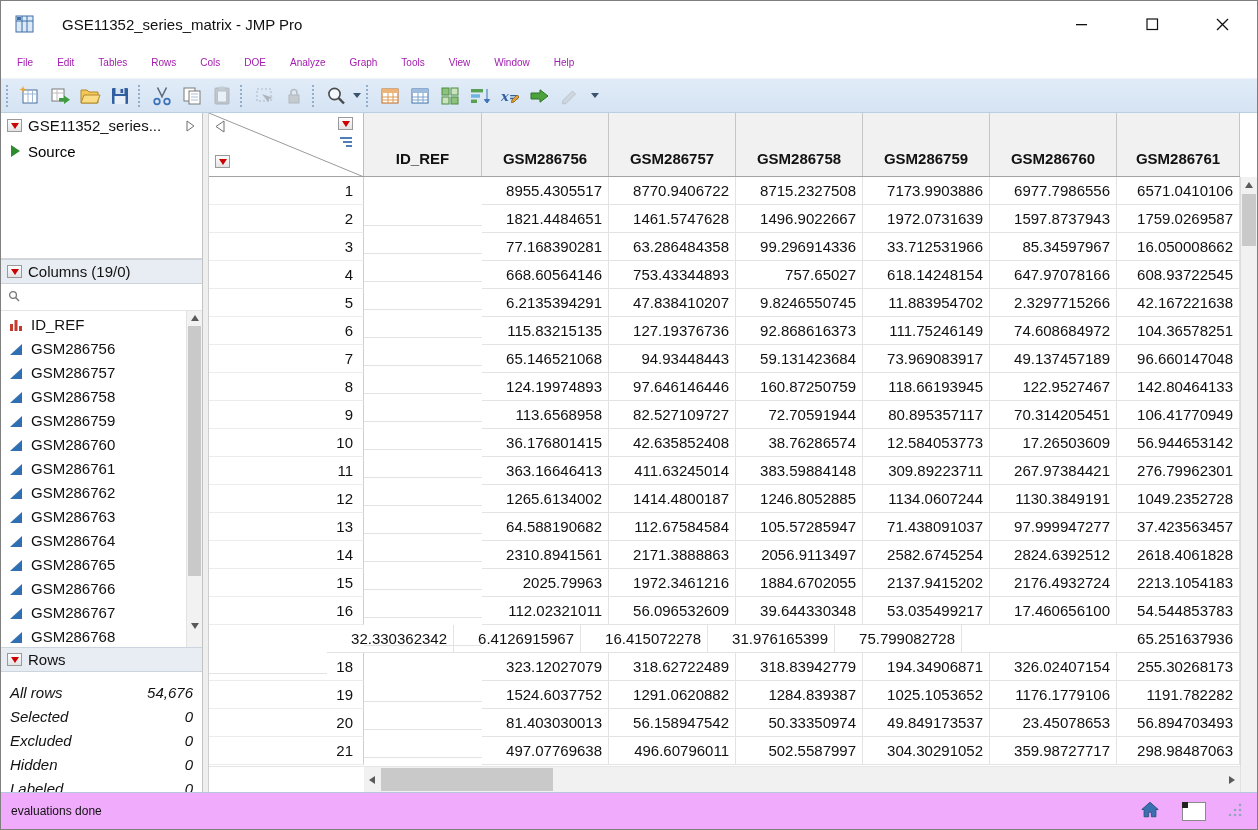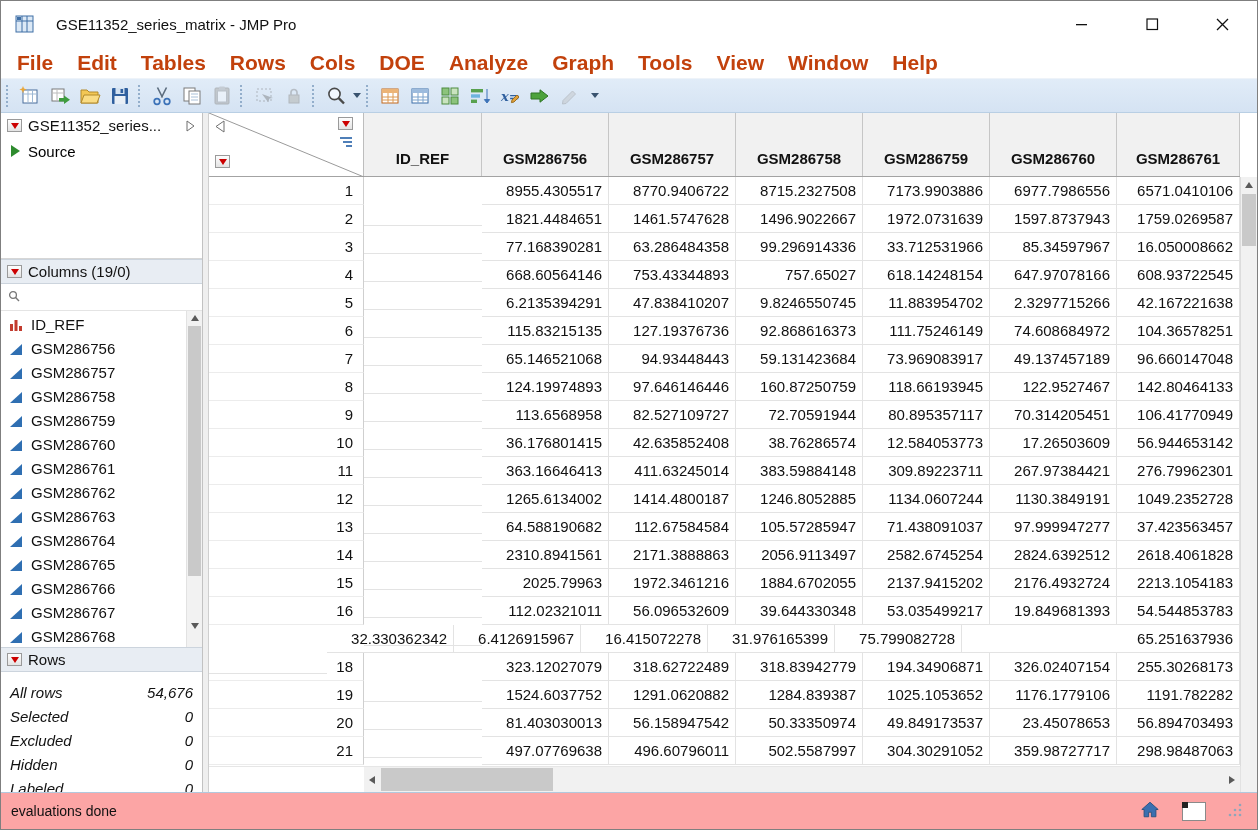--- a/index.html
+++ b/index.html
@@ -6,27 +6,27 @@
   html,body { margin:0; padding:0; background:#c8c8c8; }
   body { font-family:"Liberation Sans", sans-serif; }
   .window {
     position:relative; width:1258px; height:830px; background:#fff;
     border:1px solid #7f7f7f; overflow:hidden;
   }
 
   
   .titlebar { height:46px; display:flex; align-items:center; padding-left:13px; background:#fff; }
   .app-icon { width:22px; height:22px; display:inline-flex; }
-  .title-text { margin-left:20px; font-size:15px; color:#111; }
+  .title-text { margin-left:26px; font-size:15px; color:#111; }
   .win-controls { margin-left:auto; display:flex; height:100%; }
   .win-btn { width:70px; height:100%; display:flex; align-items:center; justify-content:center; background:transparent; border:none; cursor:default; }
 
   
   .menubar { height:31px; display:flex; align-items:center; padding-left:4px; background:#fff; }
-  .menu-item { padding:5px 12px; font-size:21px; color:#c2410c;font-weight:bold; }
+  .menu-item { padding:5px 12px; font-size:10px; color:#a21caf; }
 
   
   .toolbar { height:35px; display:flex; align-items:center; background:linear-gradient(#e1ecf8,#d5e3f3); border-top:1px solid #eef3f9; border-bottom:1px solid #b9cfe4; padding-left:2px; }
   .tb-grip { width:5px; height:22px; margin:0 4px 0 3px; border-left:2px dotted #93aecb; }
   .tb-btn { width:30px; height:28px; display:flex; align-items:center; justify-content:center; border-radius:2px; }
   .tb-btn.disabled { opacity:.4; filter:grayscale(.9); }
   .tb-ico { display:inline-flex; }
   .tb-caret { width:12px; height:28px; display:flex; align-items:center; justify-content:center; }
   .caret-shape { border-left:4px solid transparent; border-right:4px solid transparent; border-top:5px solid #39536f; }
 
@@ -83,21 +83,21 @@
   .id-cell { width:118px; flex:none; padding-left:5px;margin-top:48px; }
   .num-cell { width:127px; flex:none; justify-content:flex-end; padding-right:6px; }
   .num-cell.last { flex:1; }
 
   .v-scroll { position:absolute; top:64px; right:0; bottom:0; width:17px; background:#f1f1f1; border-left:1px solid #dcdcdc; }
   .h-scroll { position:absolute; left:0; right:17px; bottom:0; height:26px; background:#fff; border-top:1px solid #e6e6e6; }
   .h-track { position:absolute; left:155px; right:0; top:0; bottom:0; background:#f1f1f1; }
   .corner-box { position:absolute; right:0; bottom:0; width:17px; height:26px; background:#f1f1f1; border-left:1px solid #e2e2e2; }
 
   
-  .statusbar { position:absolute; left:0; right:0; bottom:0; height:37px; background:#fca5a5; border-top:1px solid #b2c8dd; display:flex; align-items:center; padding:0 10px; font-size:14px; color:#111; }
+  .statusbar { position:absolute; left:0; right:0; bottom:0; height:37px; background:#f0abfc; border-top:1px solid #b2c8dd; display:flex; align-items:center; padding:0 10px; font-size:12px; color:#111; }
   .status-right { margin-left:auto; display:flex; align-items:center; gap:22px; padding-right:4px; }
   .white-box { width:24px; height:19px; background:#fff; border:1px solid #8a8a8a; position:relative; }
   .white-box::before { content:''; position:absolute; left:-1px; top:-1px; width:6px; height:6px; background:#222; }
 </style>
 </head>
 <body>
 
 <div class="window">
 
   <div class="titlebar">
@@ -672,21 +672,21 @@
             <div class="cell num-cell">2176.4932724</div>
             <div class="cell num-cell last">2213.1054183</div>
           </div>
           <div class="data-row">
             <div class="cell row-num">16</div>
             <div class="cell id-cell">1552258_at</div>
             <div class="cell num-cell">112.02321011</div>
             <div class="cell num-cell">56.096532609</div>
             <div class="cell num-cell">39.644330348</div>
             <div class="cell num-cell">53.035499217</div>
-            <div class="cell num-cell">19.849681393</div>
+            <div class="cell num-cell">17.460656100</div>
             <div class="cell num-cell last">54.544853783</div>
           </div>
           <div class="data-row">
             <div class="cell id-cell">1552261_at</div>
             <div class="cell num-cell">32.330362342</div>
             <div class="cell num-cell">6.4126915967</div>
             <div class="cell num-cell">16.415072278</div>
             <div class="cell num-cell">31.976165399</div>
             <div class="cell num-cell">75.799082728</div>
             <div class="cell num-cell last">65.251637936</div>

